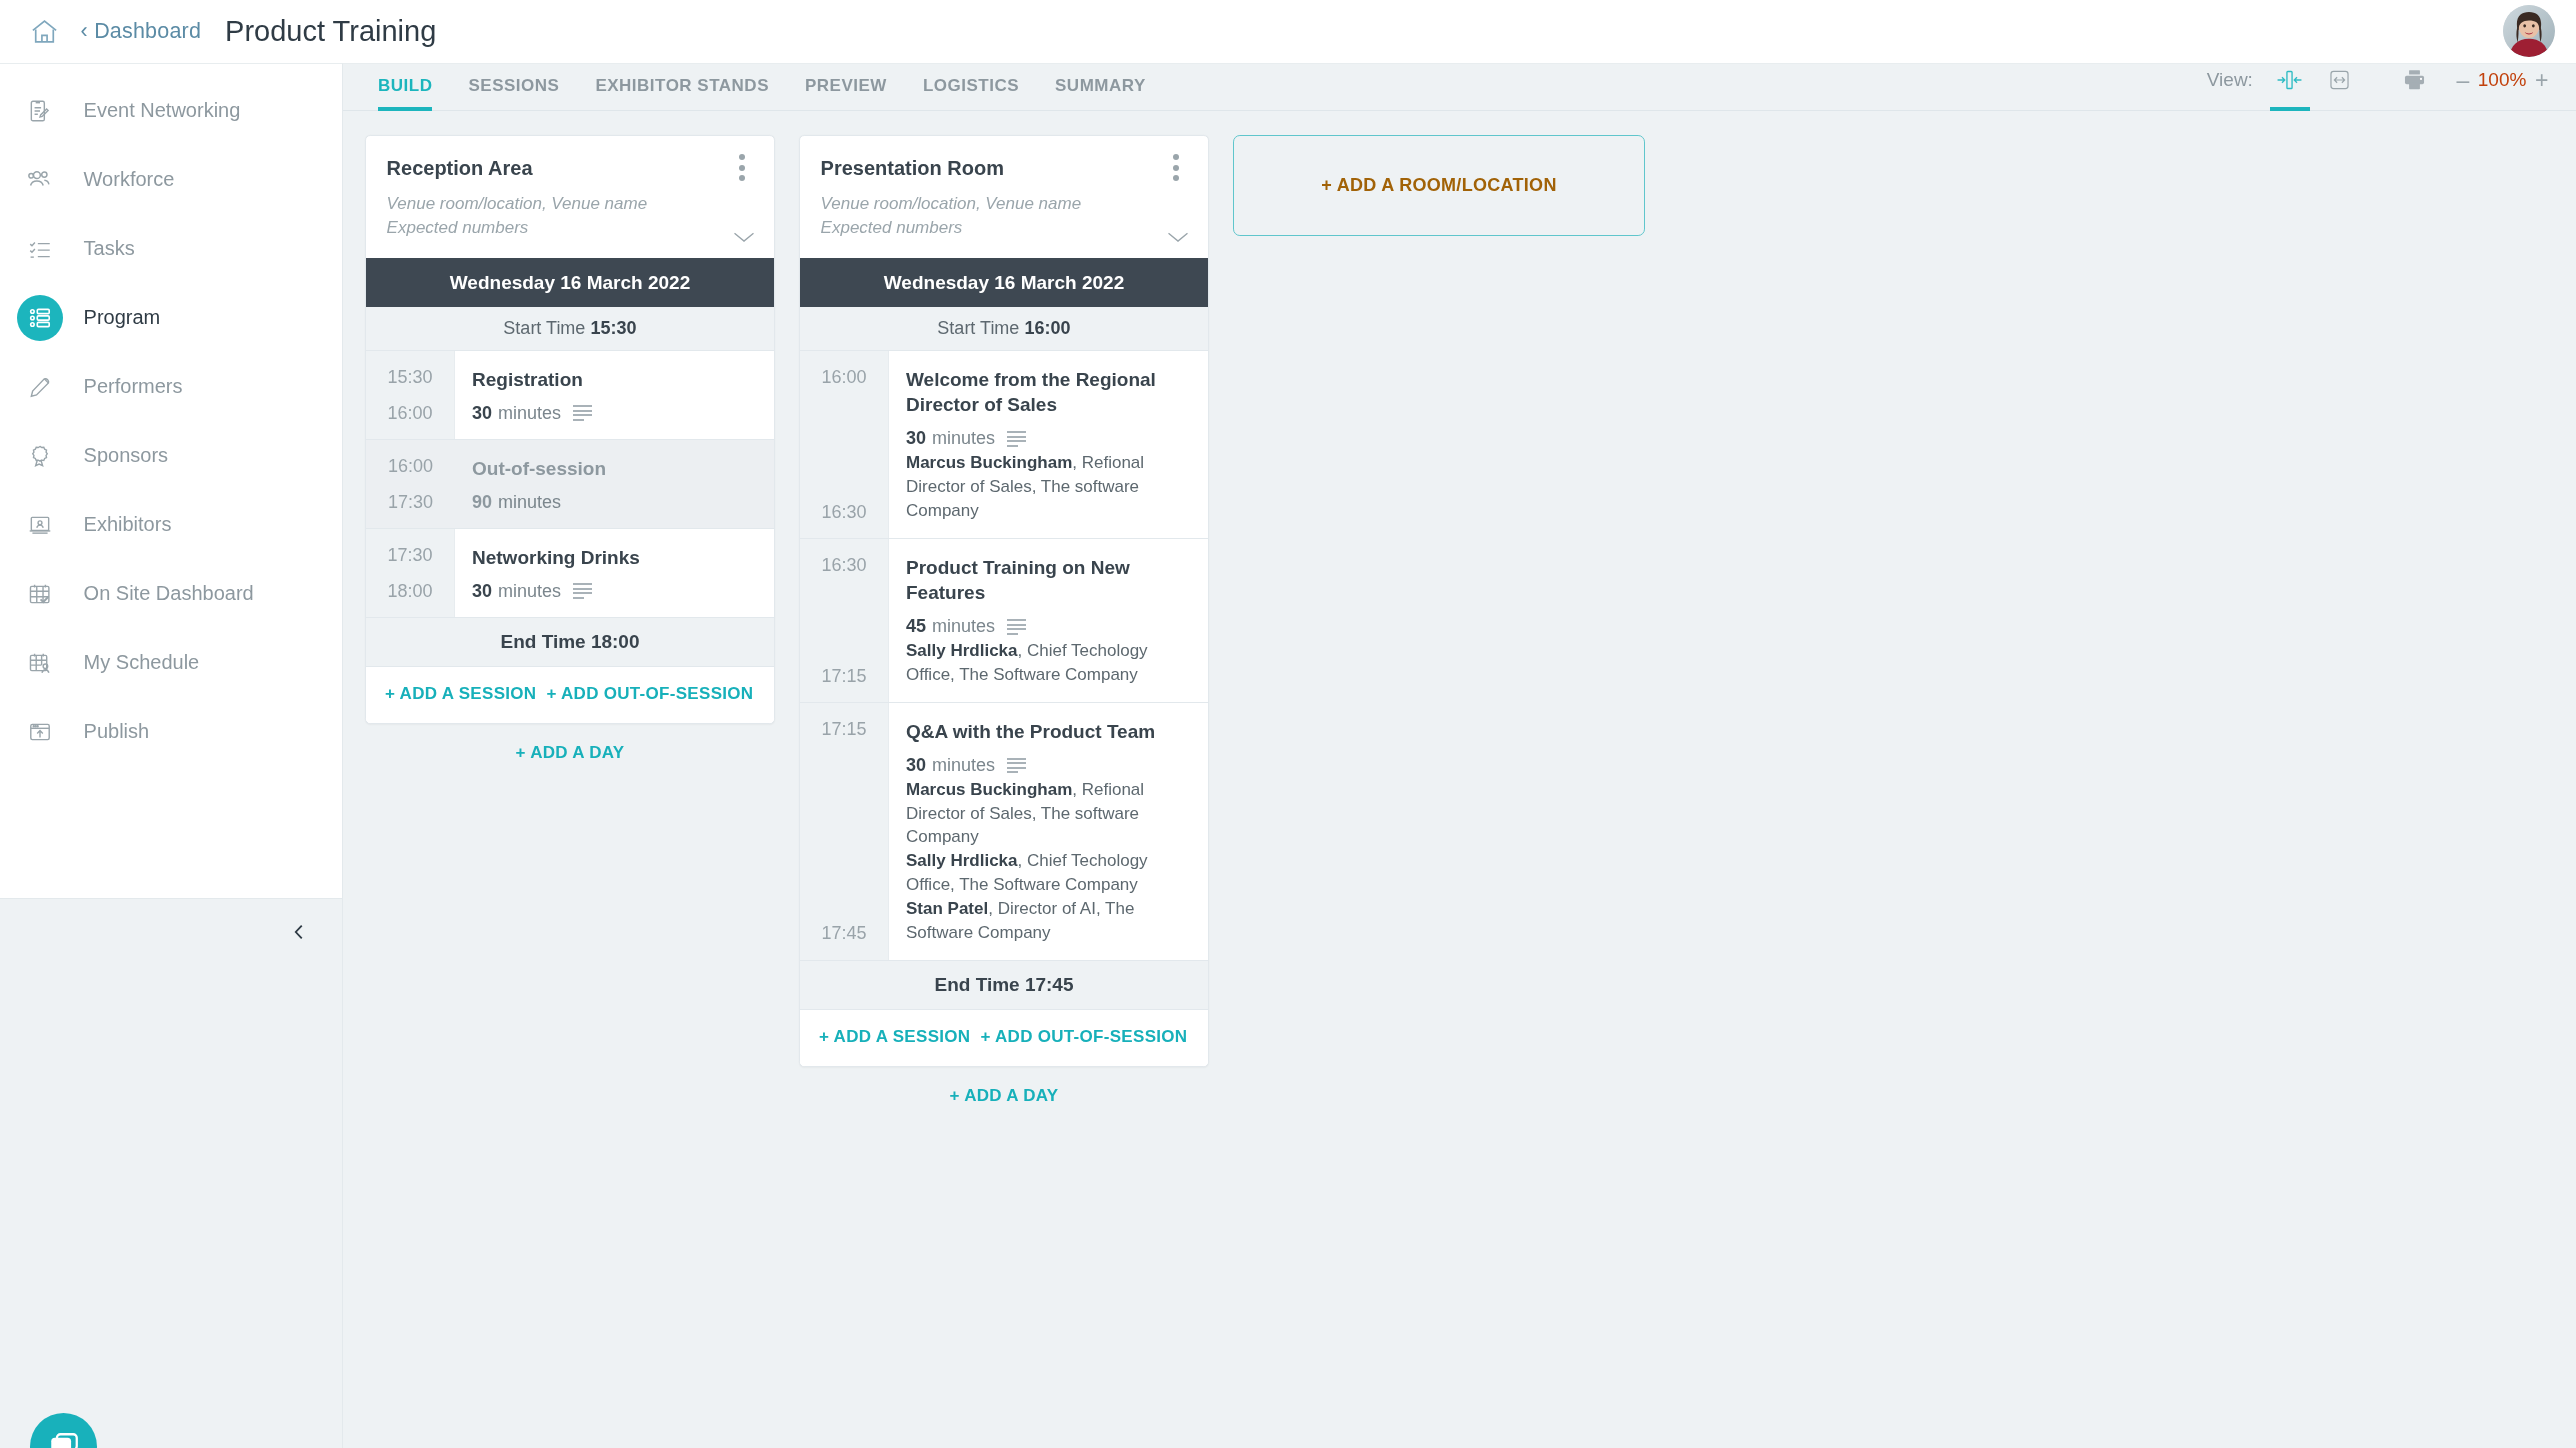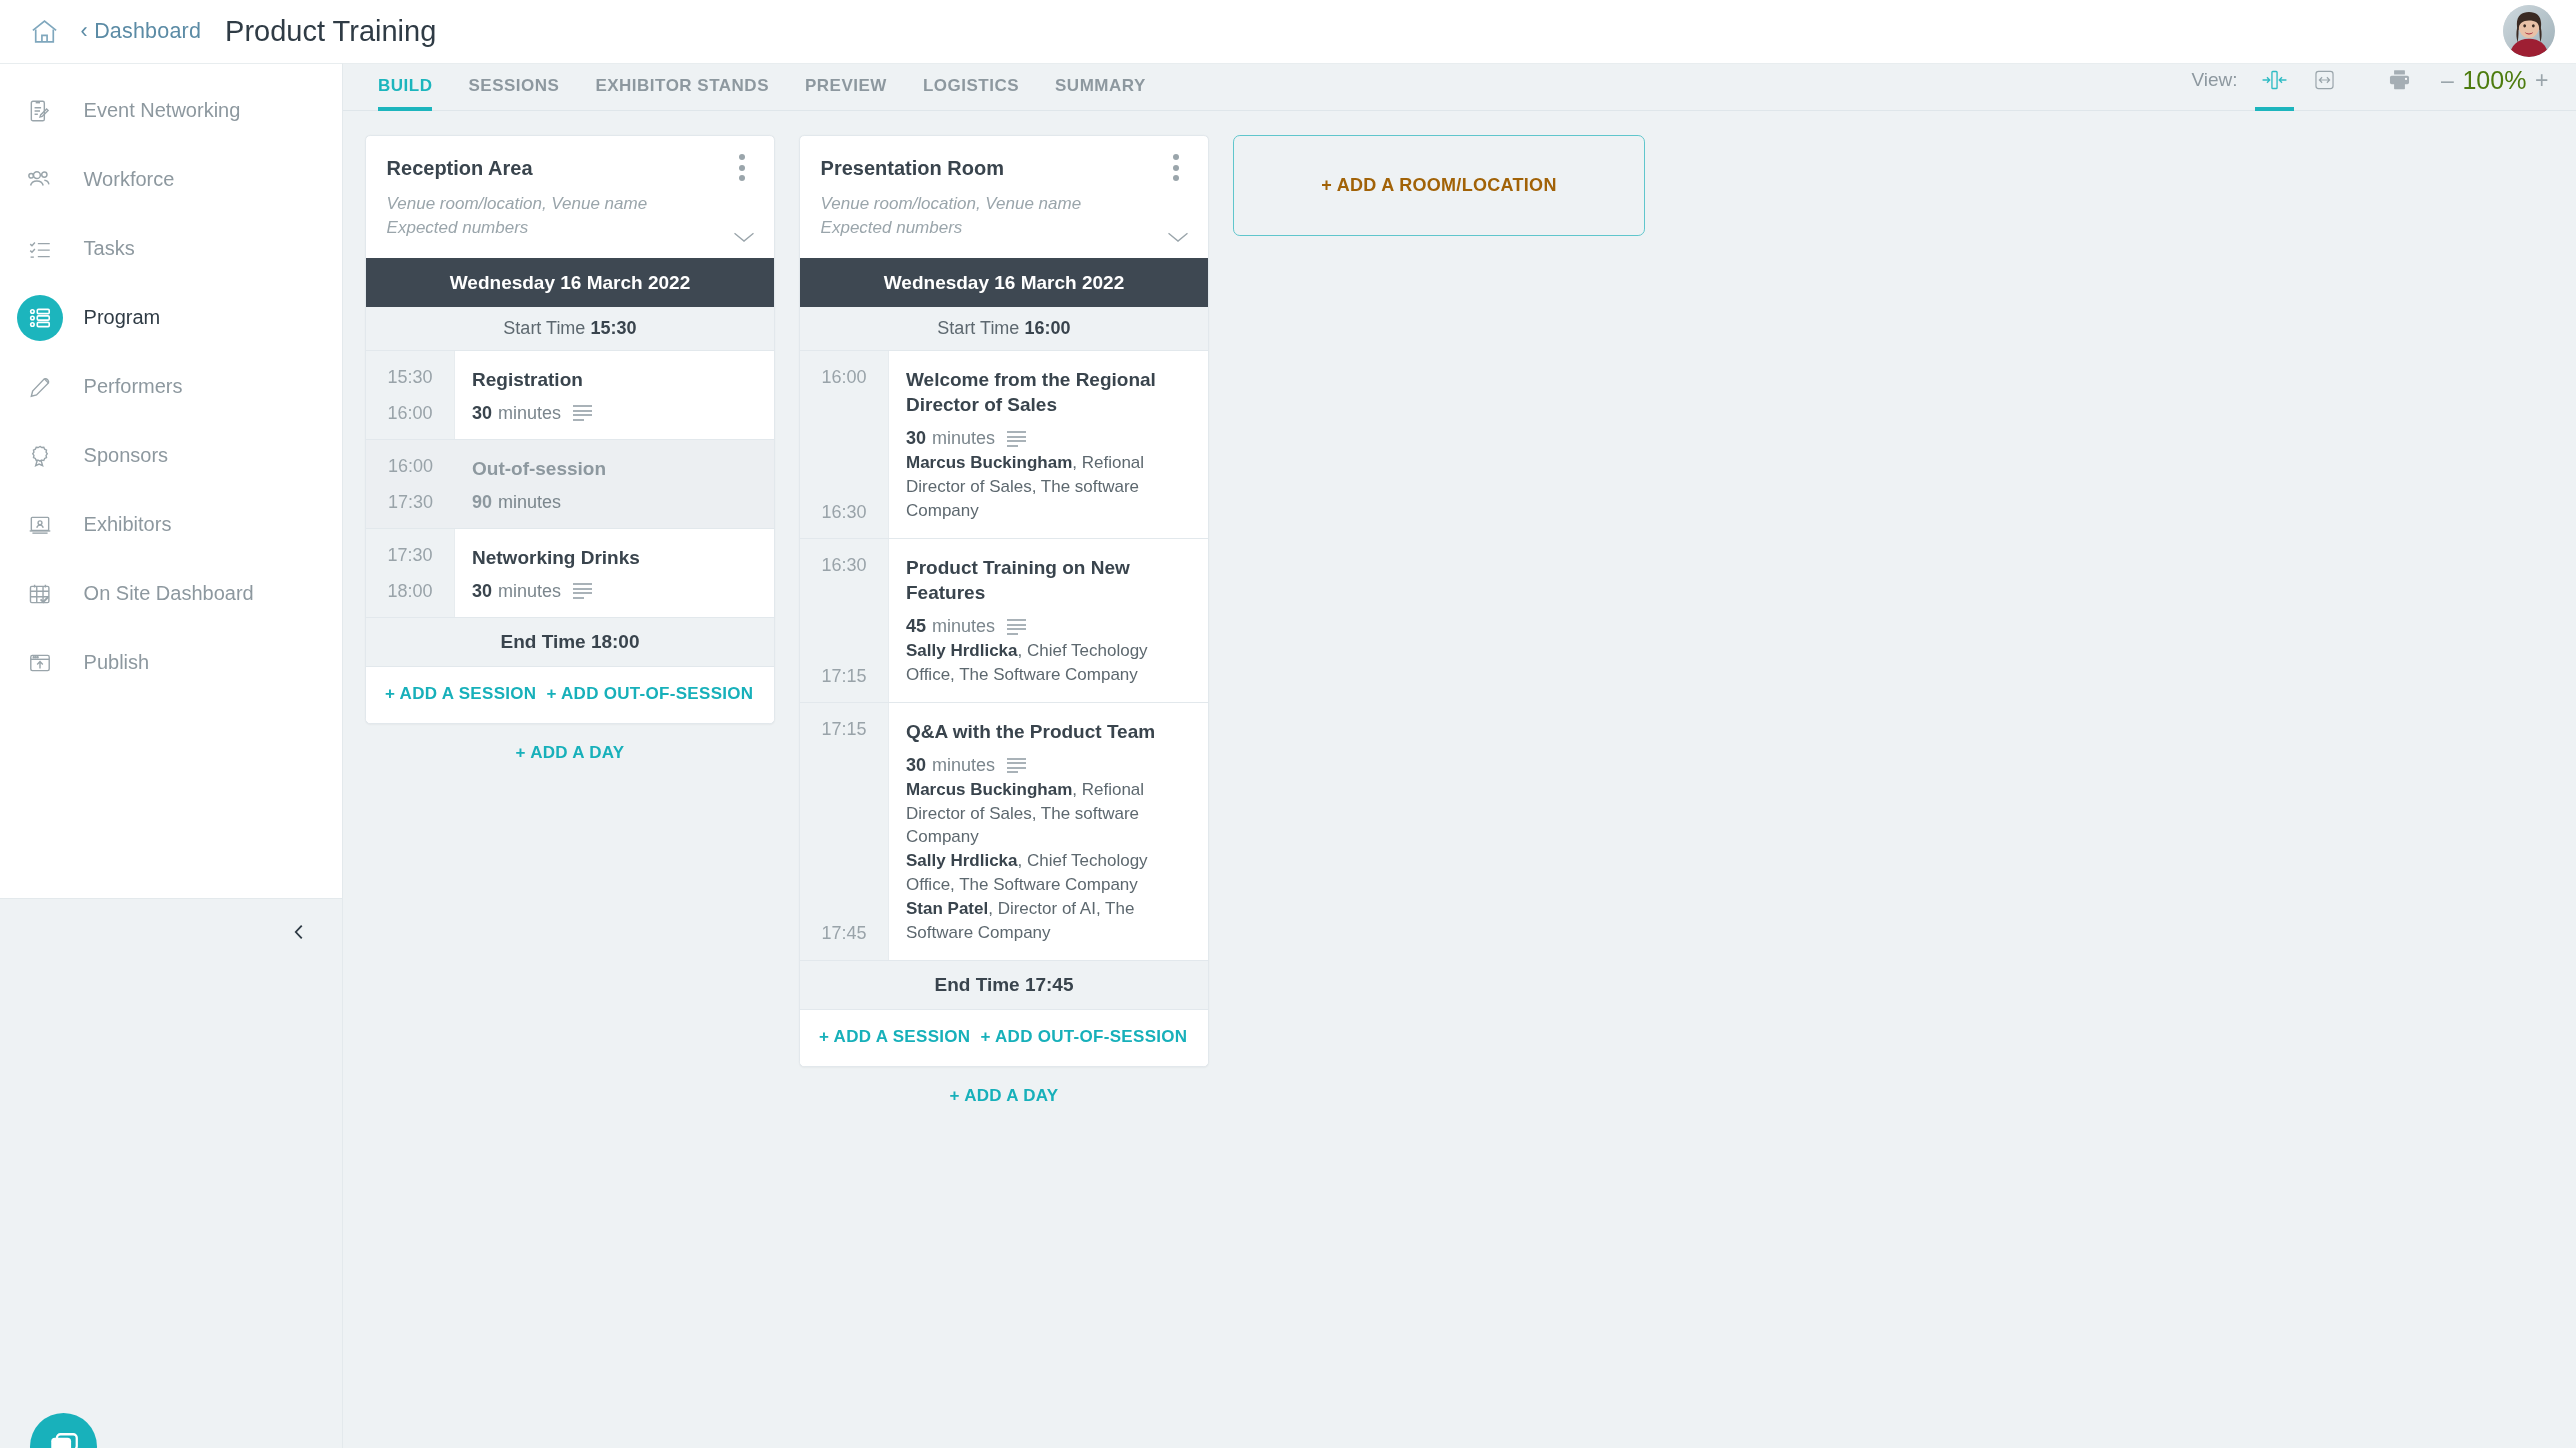--- a/index.html
+++ b/index.html
@@ -154,21 +154,21 @@
   .print-btn {
     width: 52px; height: 38px; margin-left: 24px;
     display: flex; align-items: center; justify-content: center;
     cursor: pointer;
   }
   .zoom-ctl { display: flex; align-items: center; margin-left: 6.9px; }
   .zoom-minus, .zoom-plus {
     font-size: 23px; color: #9aa5ab; cursor: pointer;
     padding: 0 8.6px; line-height: 1;
   }
-  .zoom-level { font-size: 25px; color: #4d7c0f; text-align: center; }
+  .zoom-level { font-size: 19px; color: #c2410c; text-align: center; }
 
   
   .board {
     flex: 1 1 auto;
     padding: 24px 0 0 22px;
     display: flex; align-items: flex-start; gap: 24px;
     overflow: hidden;
   }
   .column { width: 410px; flex: 0 0 410px; }
 
@@ -432,20 +432,32 @@
             <rect x="3.2" y="5" width="17" height="15" rx="1.2"></rect>
             <path d="M3.2 9.5h17M9 5v15M14.8 5v15M3.2 14.5h17"></path>
             <path d="M7 3.5v2.6M17 3.5v2.6"></path>
             <path d="M12.5 17 15 19.4l4.5-4.6" stroke-width="1.8"></path>
           </svg>
         </span>
         <span class="nav-label">On Site Dashboard</span>
       </div>
 
 
+      <div class="nav-item">
+        <span class="nav-icon">
+          <svg width="26" height="26" viewBox="0 0 24 24" fill="none" stroke="#9aa5ab" stroke-width="1.3">
+            <rect x="3.2" y="5" width="15" height="14" rx="1.2"></rect>
+            <path d="M3.2 9.5h15M8.5 5v14M13.5 5v9M3.2 14h10"></path>
+            <path d="M7 3.5v2.6M15 3.5v2.6"></path>
+            <circle cx="17" cy="15" r="2.1"></circle>
+            <path d="M13.8 21c.5-1.9 1.7-2.8 3.2-2.8s2.7.9 3.2 2.8"></path>
+          </svg>
+        </span>
+        <span class="nav-label">My Schedule</span>
+      </div>
 
       <div class="nav-item">
         <span class="nav-icon">
           <svg width="26" height="26" viewBox="0 0 24 24" fill="none" stroke="#9aa5ab" stroke-width="1.3">
             <rect x="3.5" y="5" width="17" height="14" rx="1.4"></rect>
             <path d="M3.5 8.6h17"></path>
             <circle cx="6.2" cy="6.8" r="0.5" fill="#9aa5ab"></circle>
             <circle cx="8" cy="6.8" r="0.5" fill="#9aa5ab"></circle>
             <circle cx="9.8" cy="6.8" r="0.5" fill="#9aa5ab"></circle>
             <path d="M12 17v-6M9.4 13.3 12 10.7l2.6 2.6"></path>

